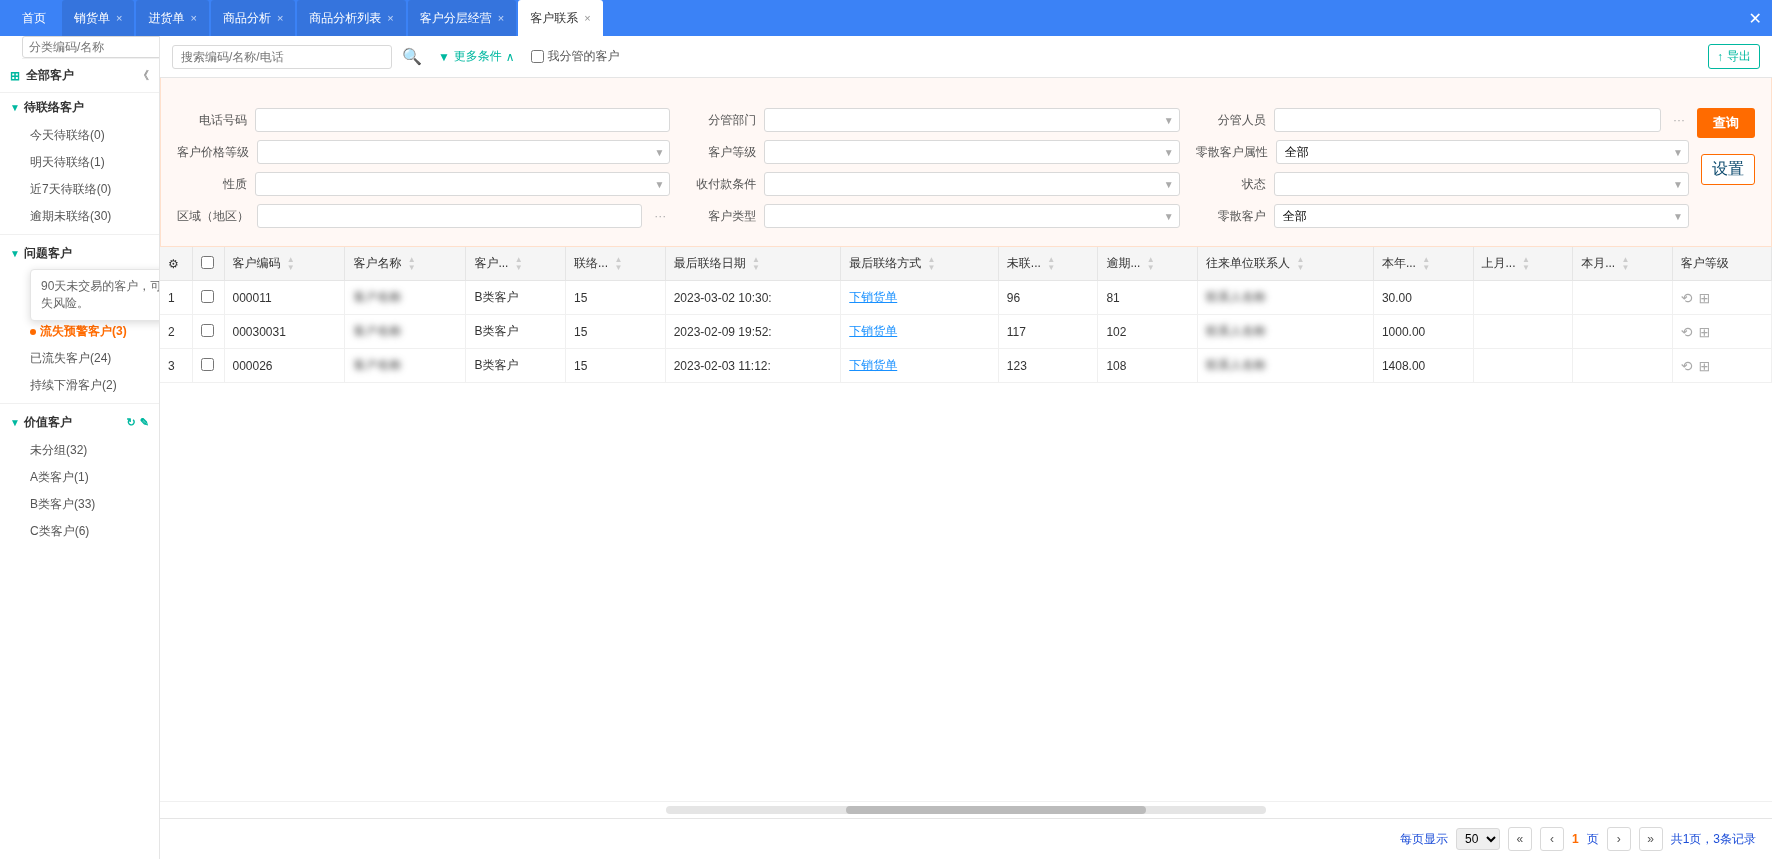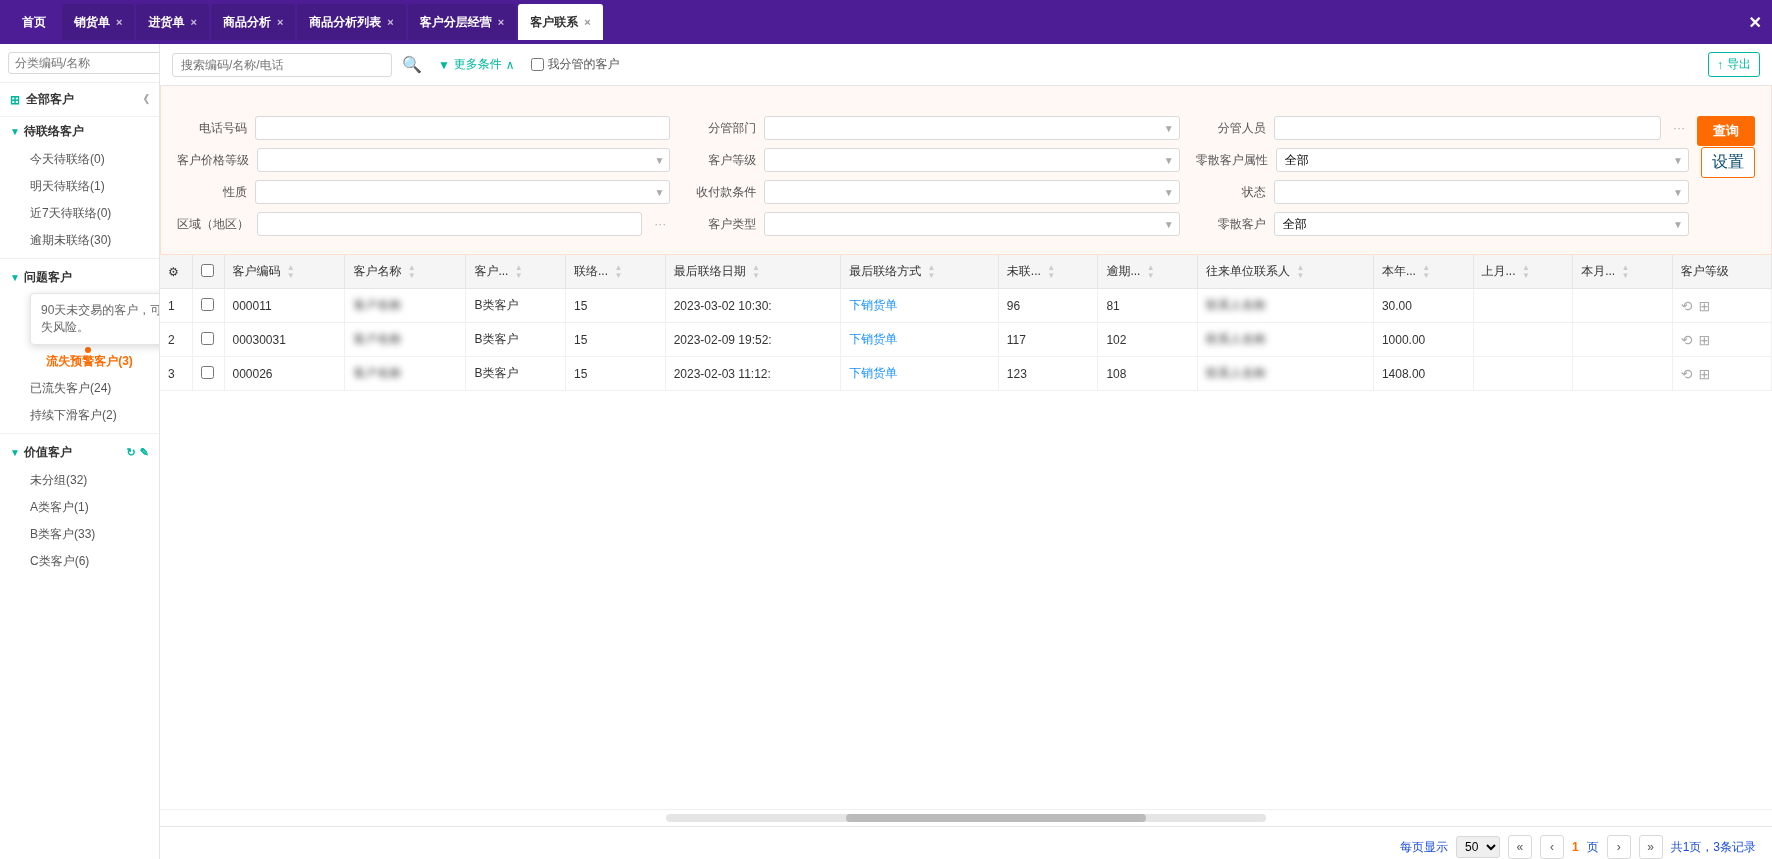--- a/index.html
+++ b/index.html
@@ -1,27 +1,26 @@
 <!DOCTYPE html>
 <html><head>
   <meta charset="utf-8">
   <style>
     * { box-sizing: border-box; margin: 0; padding: 0; font-family: 'Microsoft YaHei', Arial, sans-serif; font-size: 12px; }
     body { background: #f5f5f5; overflow: hidden; width: 1772px; height: 859px; }
 
     
     .top-nav {
-      background: #4c1d95;
-      height: 44px;
+      background: #3b82f6;
+      height: 36px;
       display: flex;
       align-items: center;
       padding: 0 8px;
       color: white;
       position: relative;
-      font-weight: bold;
     }
     .top-nav .home-tab {
       padding: 0 14px;
       height: 36px;
       display: flex;
       align-items: center;
       font-size: 13px;
       cursor: pointer;
       color: white;
     }
@@ -68,25 +67,26 @@
 
     
     .sidebar {
       width: 160px;
       background: white;
       border-right: 1px solid #e5e5e5;
       overflow-y: auto;
       flex-shrink: 0;
     }
     .sidebar-search {
-      padding: 8px;
+      padding: 0;
       display: flex;
       align-items: center;
       gap: 4px;
       border-bottom: 1px solid #f0f0f0;
+      margin-left: 22px;
     }
     .sidebar-search input {
       flex: 1;
       border: 1px solid #d9d9d9;
       border-radius: 3px;
       padding: 3px 6px;
       font-size: 12px;
       outline: none;
     }
     .sidebar-all-customers {
@@ -126,21 +126,20 @@
     .sidebar-item {
       padding: 5px 10px 5px 20px;
       color: #555;
       cursor: pointer;
       display: flex;
       align-items: center;
     }
     .sidebar-item.active {
       color: #ff6b00;
       font-weight: bold;
-      flex-direction: column;
     }
 
     .sidebar-divider { height: 1px; background: #f0f0f0; margin: 4px 0; }
 
     .tooltip-popup {
       position: absolute;
       left: 30px;
       background: white;
       border: 1px solid #e5e5e5;
       border-radius: 4px;
@@ -288,21 +287,21 @@
       color: #0c4a6e;
       border: 1px solid #ff6b00;
       padding: 4px 10px;
       border-radius: 3px;
       cursor: pointer;
       font-size: 16px;
     }
     .filter-actions {
       display: flex;
       flex-direction: column;
-      gap: 1px;
+      gap: 16px;
       align-items: flex-end;
     }
 
     
     .table-area {
       flex: 1;
       overflow: auto;
       background: white;
     }
     table {
@@ -332,21 +331,21 @@
       line-height: 1;
       color: #ccc;
     }
     table td {
       padding: 8px 8px;
       border-bottom: 1px solid #f0f0f0;
       border-right: 1px solid #f0f0f0;
       color: #333;
       white-space: nowrap;
     }
-    .link-text { color: #1890ff; cursor: pointer; }
+    .link-text { color: #1890ff; text-decoration: underline; cursor: pointer; }
     .blurred {
       filter: blur(3px);
       user-select: none;
     }
     .action-icons {
       display: flex;
       gap: 6px;
       align-items: center;
     }
     .action-icon {

